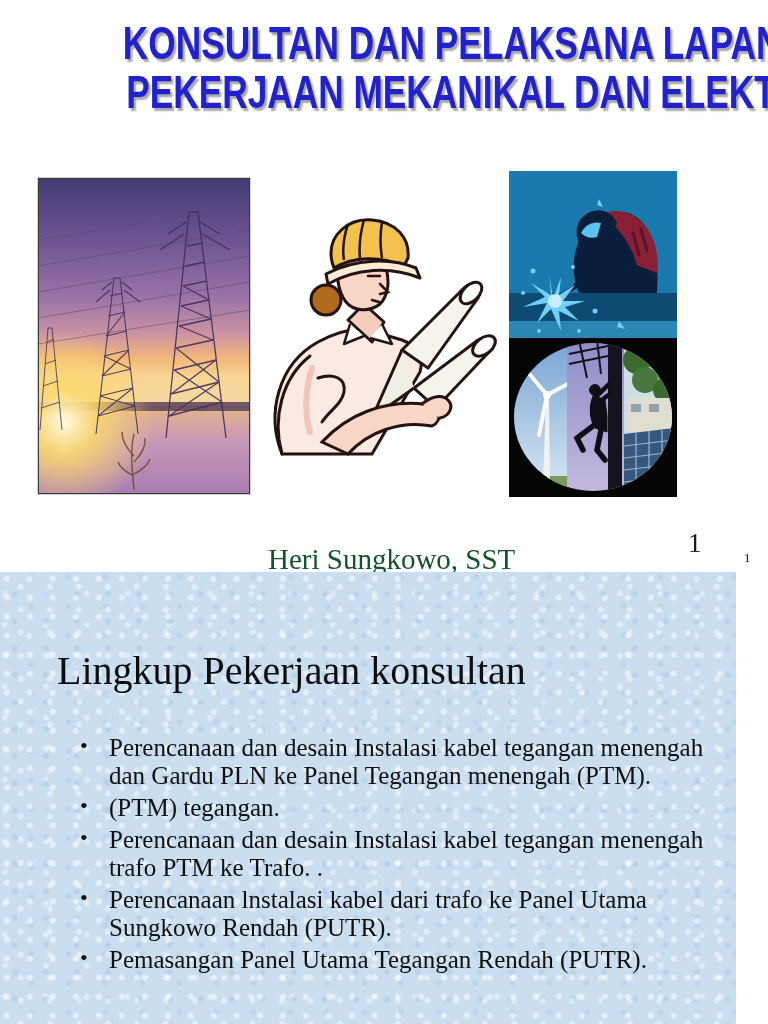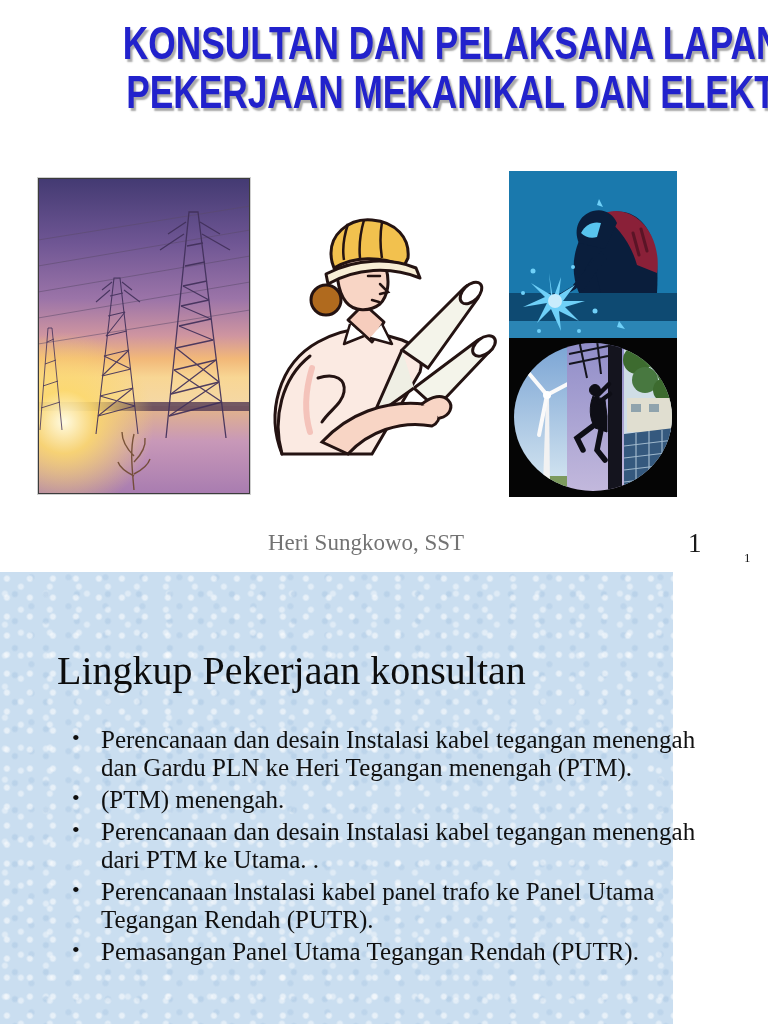--- a/index.html
+++ b/index.html
@@ -12,35 +12,35 @@
             font-size:47px;line-height:49px;color:#2222cc;
             text-shadow:3px 3px 2px #a9a9a9;}
   .t-line{width:768px;text-align:center;}
   .cond{display:inline-block;transform:scaleX(.75);transform-origin:50% 50%;white-space:nowrap;
         letter-spacing:0px;}
   .img-box{position:absolute;}
   .towers{left:37px;top:177px;width:212px;height:316px;border:1px solid #cfcfcf;}
   .engineer{left:252px;top:192px;width:252px;height:278px;}
   .welder{left:509px;top:171px;width:168px;height:167px;}
   .montage{left:509px;top:338px;width:168px;height:159px;}
-  .s1-author{position:absolute;left:268px;top:528px;font-size:23px;line-height:30px;color:#737373;}
+  .s1-author{position:absolute;left:268px;top:544px;font-size:29px;line-height:30px;color:#14532d;}
   .s1-page{position:absolute;left:688px;top:528px;font-size:27px;line-height:30px;color:#1a1a1a;}
   .corner-page{position:absolute;left:744px;top:550px;font-size:13px;line-height:15px;color:#1a1a1a;}
   
-  .slide2{position:absolute;left:0;top:572px;width:673px;height:452px;
+  .slide2{position:absolute;left:0;top:572px;width:736px;height:452px;
           background-color:#cadef0;
           background-image:
             radial-gradient(circle at 30% 35%, rgba(255,255,255,.55) 0 2px, rgba(255,255,255,0) 4px),
             radial-gradient(circle at 72% 64%, rgba(255,255,255,.45) 0 2px, rgba(255,255,255,0) 4px),
             radial-gradient(circle at 48% 82%, rgba(173,201,228,.55) 0 2px, rgba(173,201,228,0) 4px),
             radial-gradient(circle at 85% 18%, rgba(173,201,228,.45) 0 2px, rgba(173,201,228,0) 4px),
             radial-gradient(circle at 12% 70%, rgba(255,255,255,.4) 0 2px, rgba(255,255,255,0) 4px);
           background-size:23px 19px,29px 23px,31px 27px,37px 29px,41px 31px;}
   .s2-title{position:absolute;left:57px;top:76px;font-size:40px;line-height:46px;color:#0d0d0d;}
-  .bullets{position:absolute;left:60px;top:146px;width:660px;margin:8px;padding:0;list-style:none;}
+  .bullets{position:absolute;left:60px;top:146px;width:660px;margin:16px;padding:0;list-style:none;}
   .bullets li{position:relative;padding-left:33px;margin:0 0 4px 0;
               font-size:25px;line-height:28px;color:#101010;}
   .bullets li::before{content:"\2022";position:absolute;left:4px;top:-2px;font-size:22px;color:#101010;}
   .bl{white-space:nowrap;}
   .bl:empty{display:none;}
 </style>
 </head>
 <body>
 
 <div class="page">
@@ -235,32 +235,32 @@
     <div class="s1-author">Heri Sungkowo, SST</div>
     <div class="s1-page">1</div>
     <div class="corner-page">1</div>
   </div>
 
   <div class="slide2">
     <div class="s2-title">Lingkup Pekerjaan konsultan</div>
     <ul class="bullets">
       <li>
         <div class="bl">Perencanaan dan desain Instalasi kabel tegangan menengah</div>
-        <div class="bl">dan Gardu PLN ke Heri Tegangan menengah (PTM).</div>
-      </li>
-      <li>
-        <div class="bl">(PTM) menengah.</div>
+        <div class="bl">dan Gardu PLN ke Panel Tegangan menengah (PTM).</div>
+      </li>
+      <li>
+        <div class="bl">(PTM) tegangan.</div>
       </li>
       <li>
         <div class="bl">Perencanaan dan desain Instalasi kabel tegangan menengah</div>
-        <div class="bl">dari PTM ke Utama. .</div>
-      </li>
-      <li>
-        <div class="bl">Perencanaan lnstalasi kabel panel trafo ke Panel Utama</div>
-        <div class="bl">Tegangan Rendah (PUTR).</div>
+        <div class="bl">trafo PTM ke Trafo. .</div>
+      </li>
+      <li>
+        <div class="bl">Perencanaan lnstalasi kabel dari trafo ke Panel Utama</div>
+        <div class="bl">Sungkowo Rendah (PUTR).</div>
       </li>
       <li>
         <div class="bl">Pemasangan Panel Utama Tegangan Rendah (PUTR).</div>
 
       </li>
     </ul>
   </div>
 
 </div>
 

